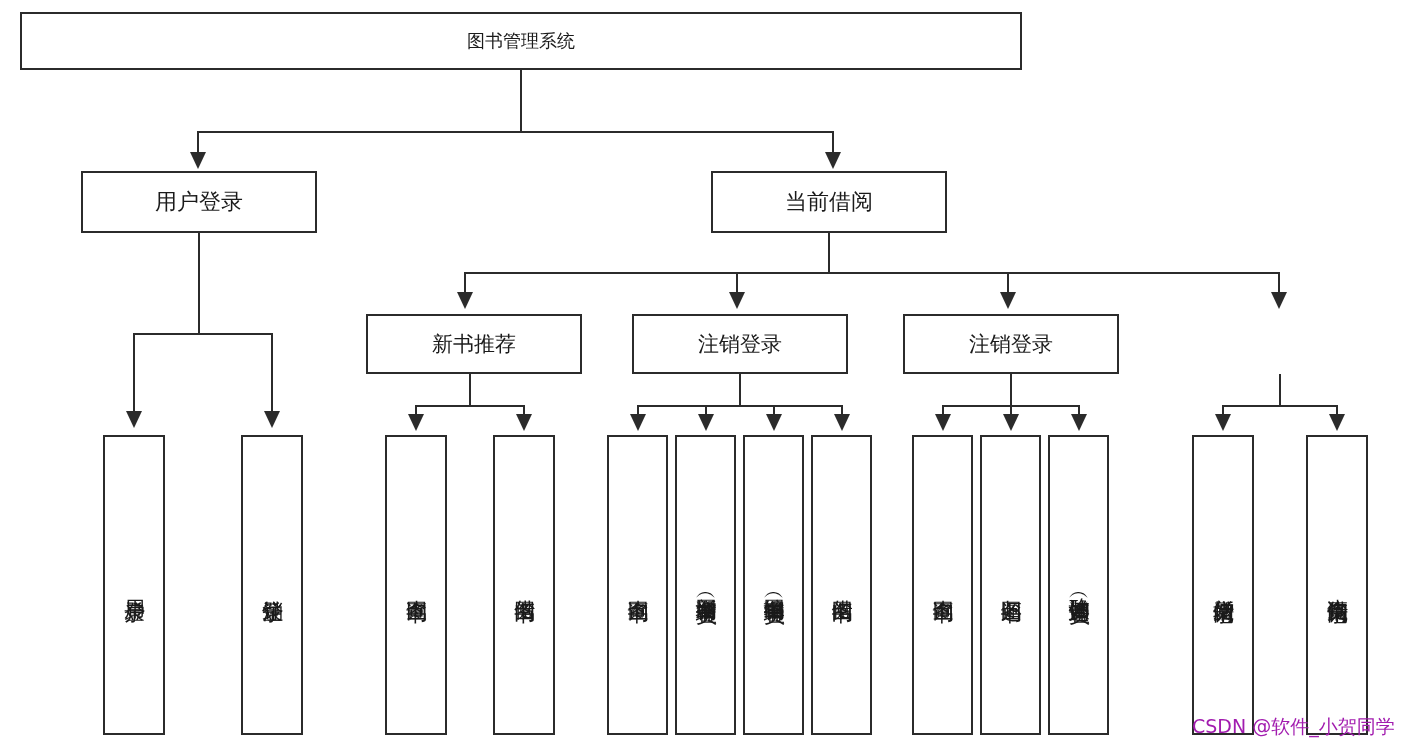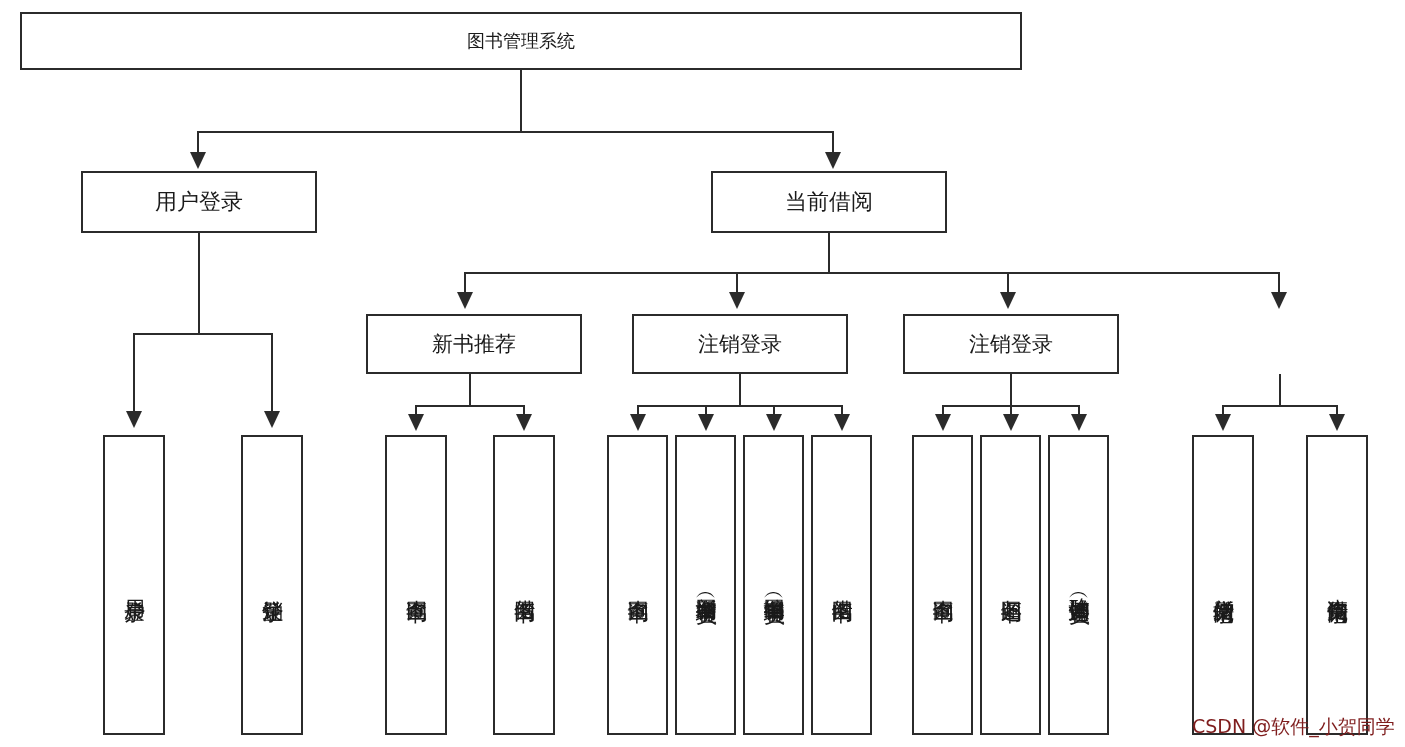--- a/index.html
+++ b/index.html
@@ -63,21 +63,21 @@
     position: absolute;
     width: 0;
     height: 0;
     border-left: 8px solid transparent;
     border-right: 8px solid transparent;
     border-top: 17px solid #2b2b2b;
   }
   
   #watermark {
     position: absolute;
-    color: #7f1d1d;
+    color: #a21caf;
     font-size: 19px;
     white-space: nowrap;
     pointer-events: none;
   }
 </style>
 </head>
 <body>
 
 <div id="canvas">
 

